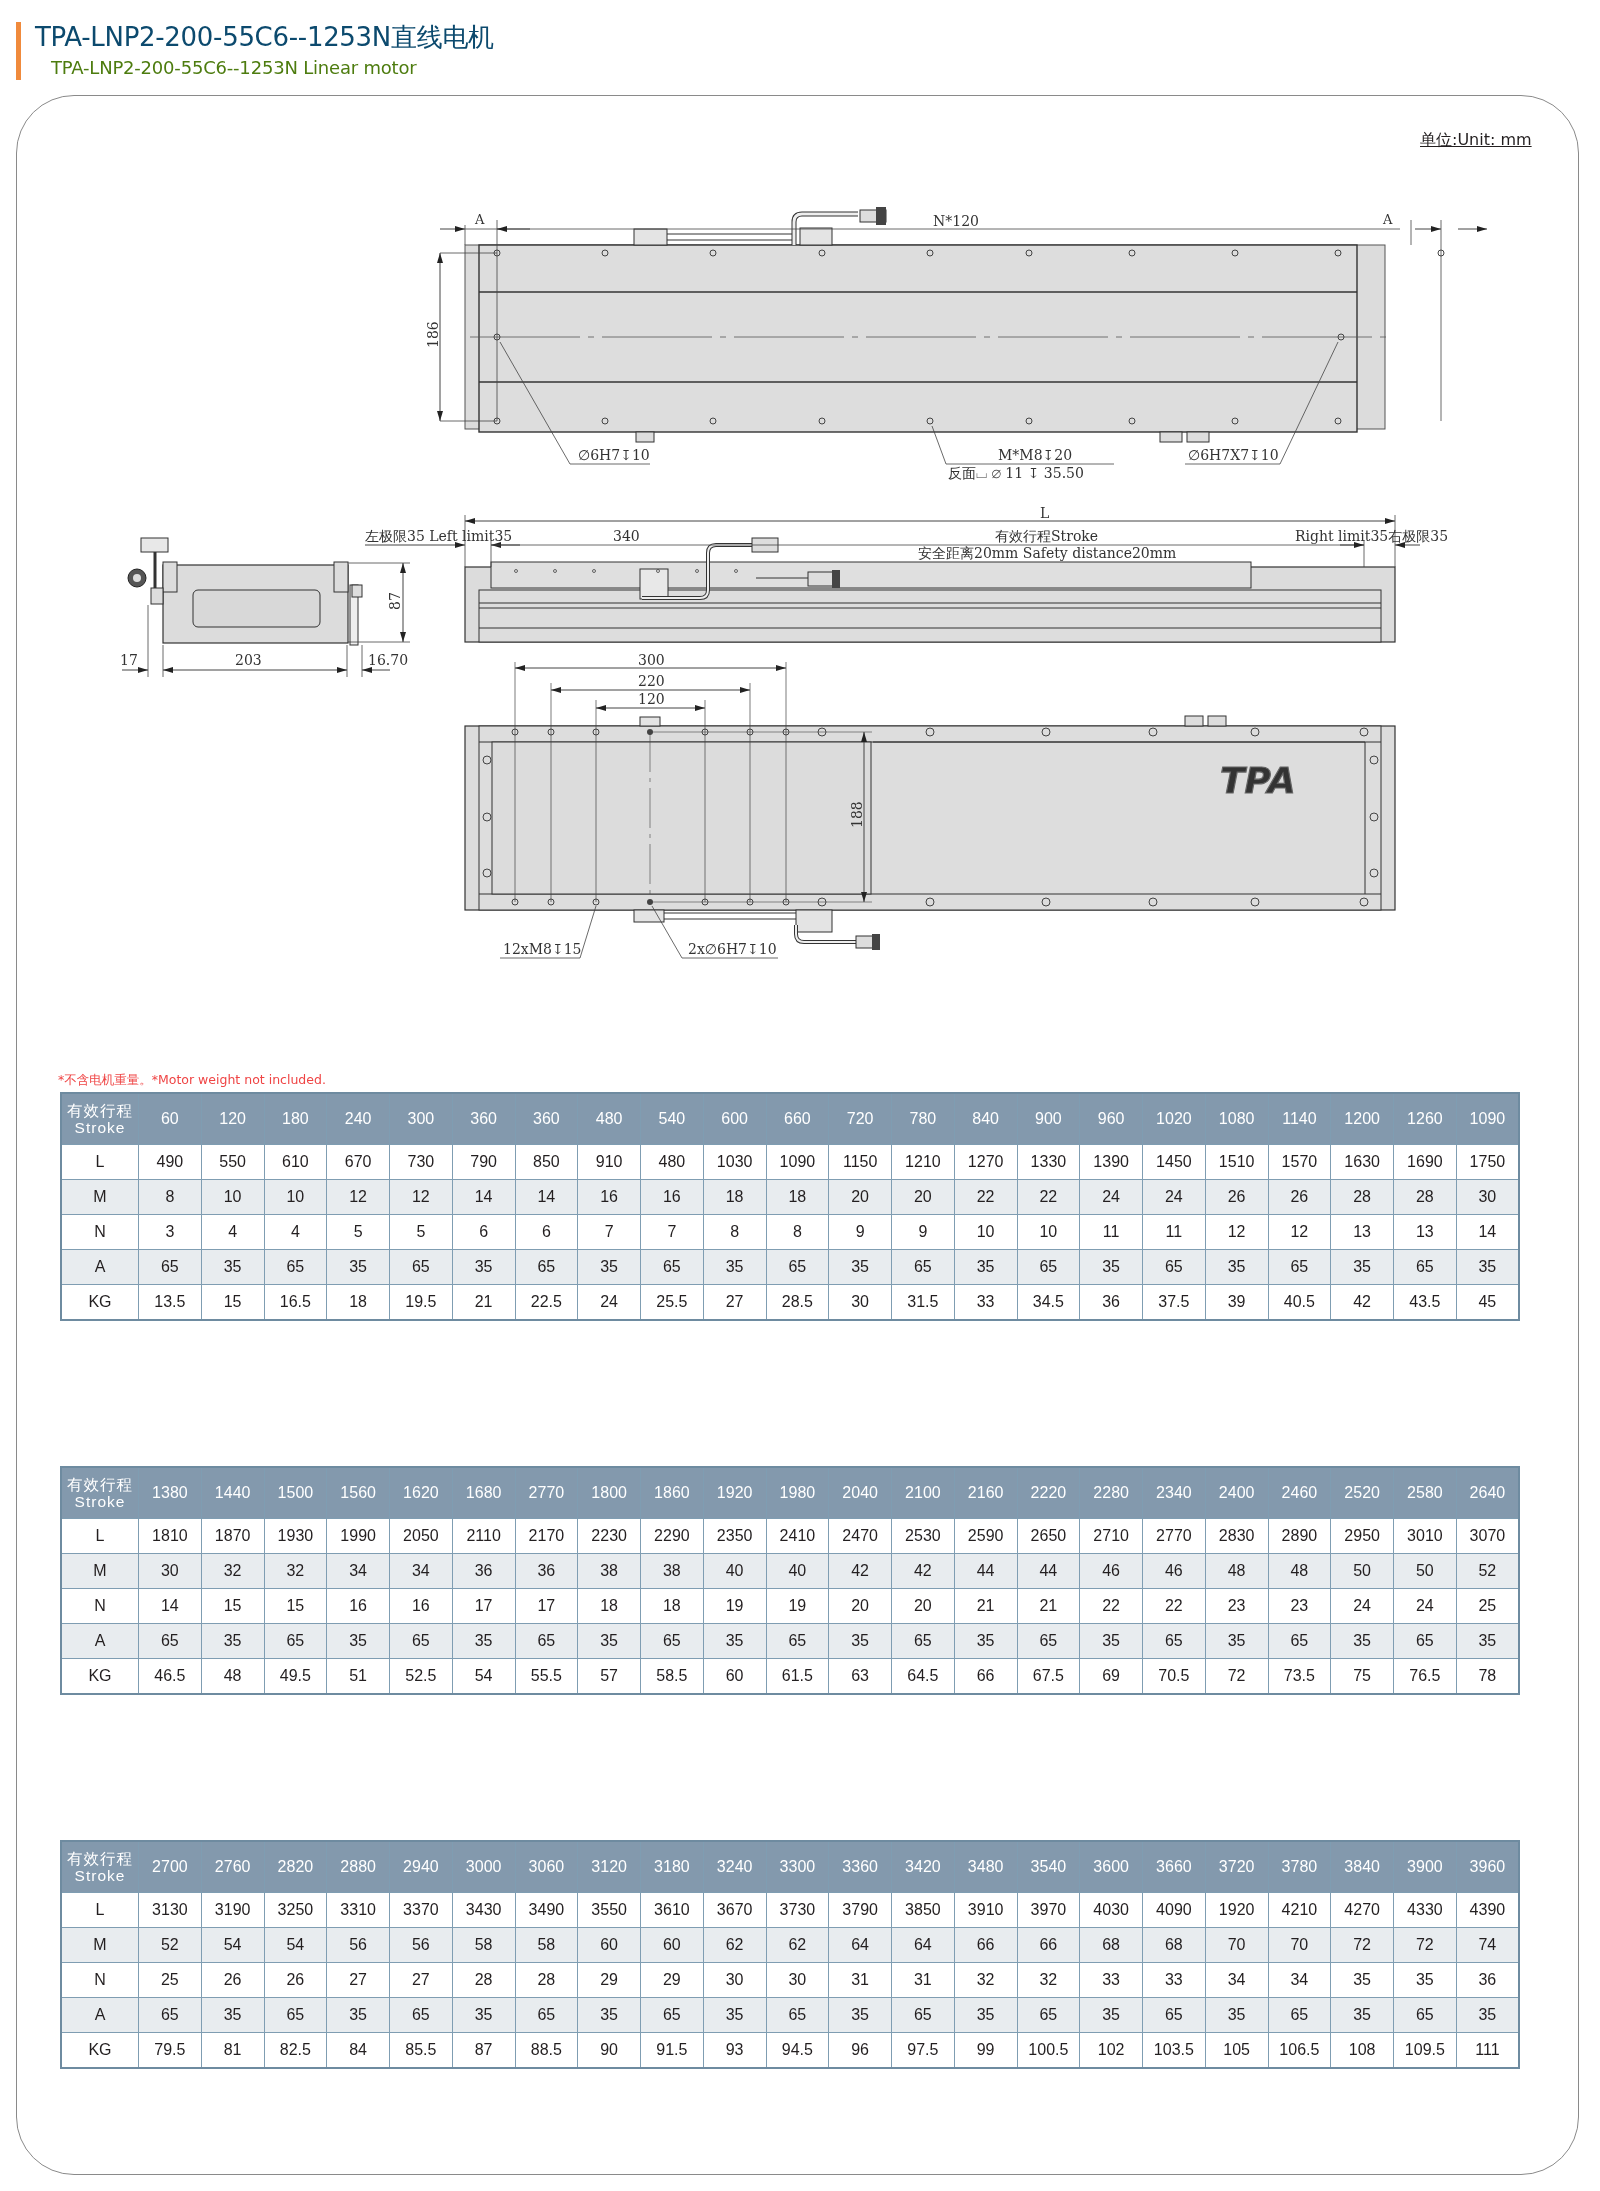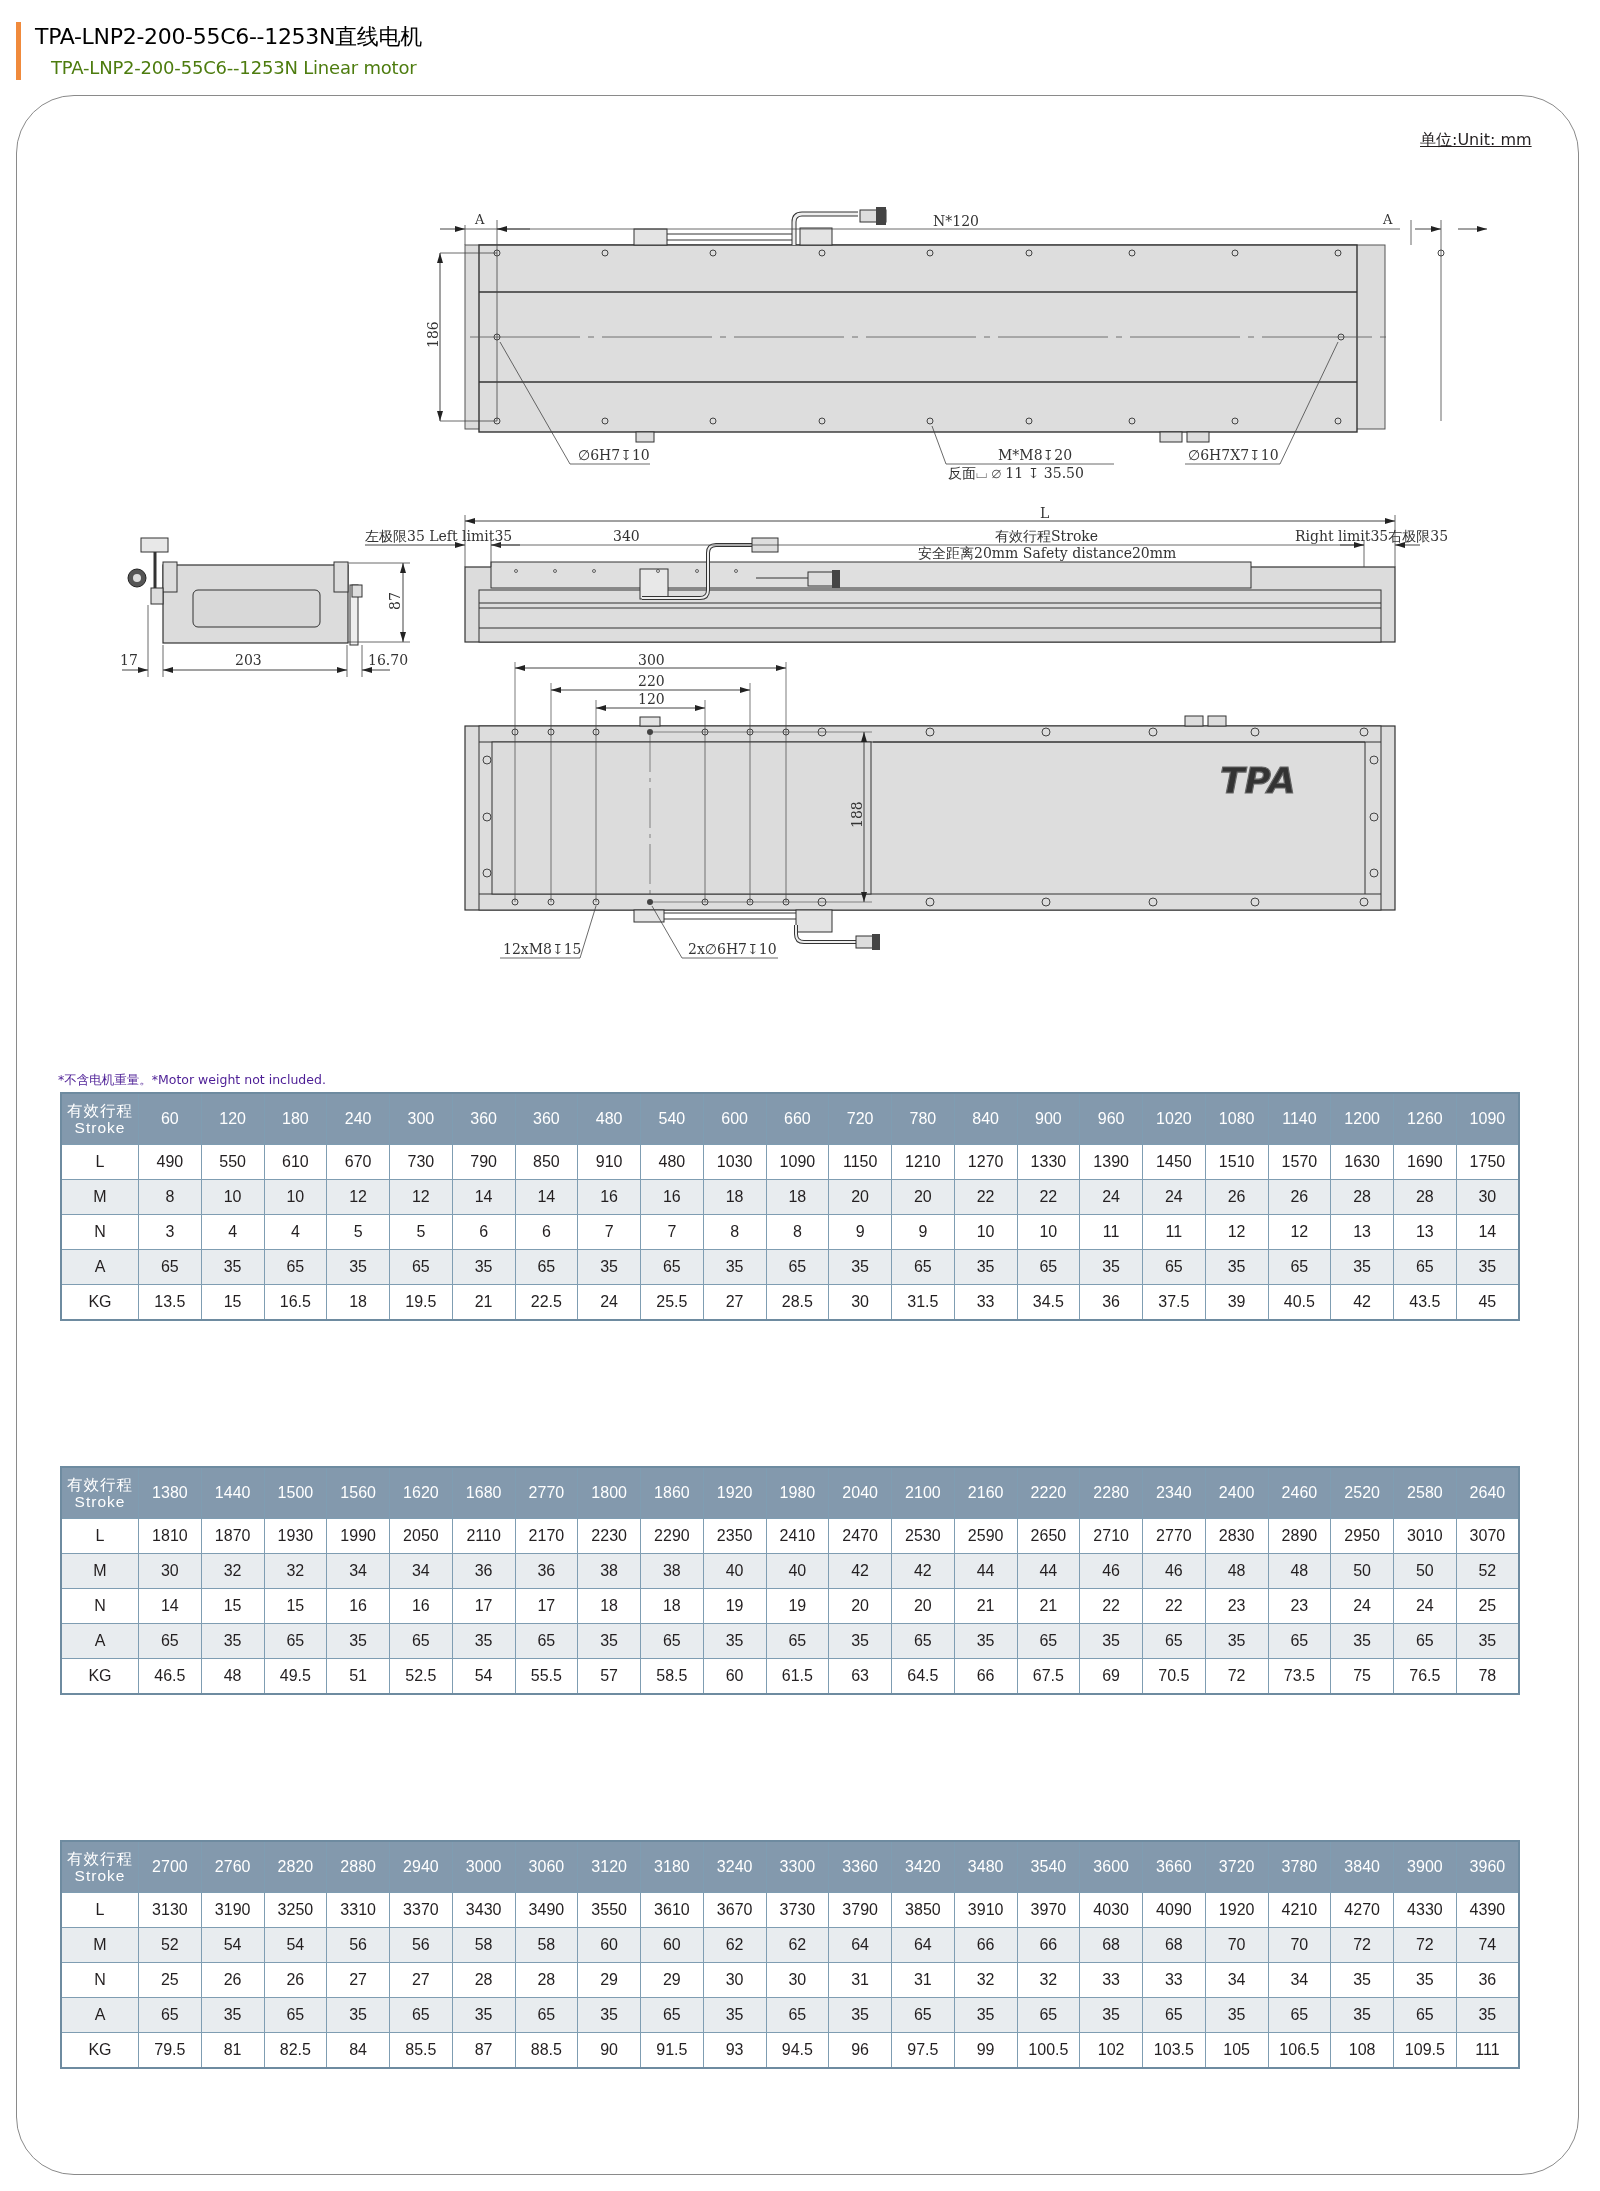--- a/index.html
+++ b/index.html
@@ -1,26 +1,26 @@
 <!DOCTYPE html>
 <html><head>
 <meta charset="utf-8">
 <style>
   html, body { margin:0; padding:0; background:#fff; }
   body { width:1600px; height:2191px; position:relative; overflow:hidden;
          font-family:"DejaVu Sans", "Liberation Sans", sans-serif; color:#231f20; }
   .title-bar { position:absolute; left:16px; top:22px; width:5px; height:58px; background:#f08a3c; }
-  .title-main { position:absolute; left:35px; top:20px; font-size:22px; line-height:34px; color:#000000; letter-spacing:-0.3px; }
+  .title-main { position:absolute; left:35px; top:20px; font-size:26px; line-height:34px; color:#0c4a6e; letter-spacing:-0.3px; }
   .title-sub { position:absolute; left:51px; top:56px; font-size:18px; line-height:24px; color:#4d7c0f; letter-spacing:-0.2px; }
   .frame { position:absolute; left:16px; top:95px; width:1563px; height:2080px;
            border:1.5px solid #8a8a8a; border-radius:58px; box-sizing:border-box; }
   .unit { position:absolute; left:1420px; top:130px; font-size:16px; color:#231f20;text-decoration:underline; }
   .drawing { position:absolute; left:0; top:0; width:1600px; height:1060px; }
   .drawing text { font-family:"DejaVu Serif", "Liberation Serif", serif; fill:#333; }
-  .note { position:absolute; left:58px; top:1072px; font-size:12.5px; color:#4c1d95; }
+  .note { position:absolute; left:58px; top:1072px; font-size:12.5px; color:#ef4444; }
   table.spec { position:absolute; left:60px; width:1460px; border-collapse:collapse; table-layout:fixed;
                font-family:"Liberation Sans", "DejaVu Sans", sans-serif; font-size:16px; }
   table.spec th, table.spec td { border:1px solid #7f9db2; text-align:center; padding:0; }
   table.spec thead th { background:#8399ad; color:#fff; font-weight:normal; height:50px; font-size:16px; }
   table.spec thead th.label { font-size:15.5px; line-height:17px; letter-spacing:1px; width:76px; }
   table.spec tbody td { height:34px; color:#231f20; }
   table.spec tbody tr:nth-child(even) td { background:#e8ecef; }
   table.spec tbody tr:nth-child(odd) td { background:#fff; }
   table.spec { border:2px solid #6e8ba0; }
 </style>

